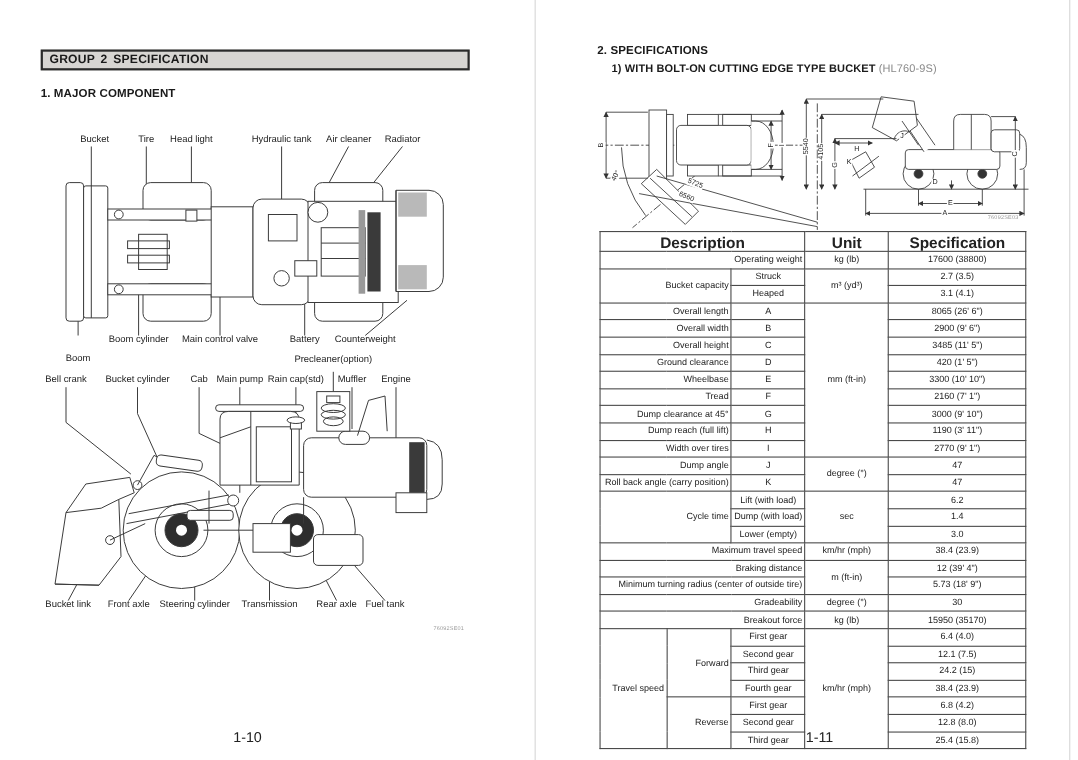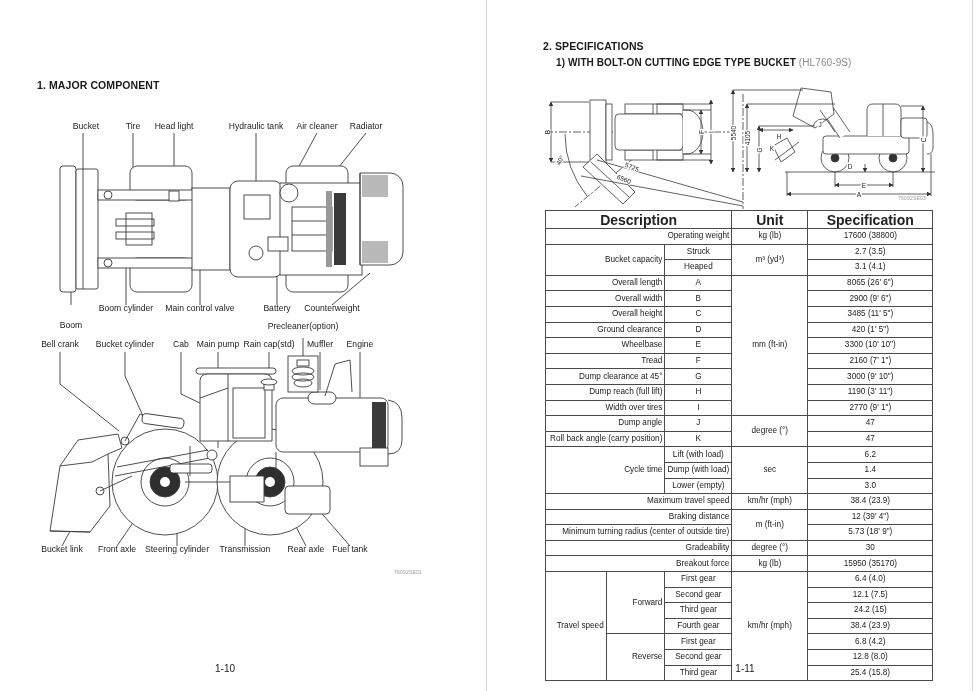--- a/index.html
+++ b/index.html
@@ -7,21 +7,21 @@
   .screen{position:relative;width:980px;height:691px;background:#fff;overflow:hidden;
           font-family:"Liberation Sans","DejaVu Sans",sans-serif;color:#222;}
   .divider{position:absolute;top:0;bottom:0;width:1px;background:#d6d6d6;}
   
   .group-bar{position:absolute;left:37px;top:45px;width:380px;height:15px;background:#d7d5d2;
              border:2px solid #2a2a2a;font-weight:bold;font-size:11px;line-height:15px;
              padding-left:6px;color:#1a1a1a;letter-spacing:.2px;word-spacing:2px;}
   .sec-title{position:absolute;font-weight:bold;font-size:10.5px;color:#1a1a1a;letter-spacing:.1px;text-align:center;}
   .lbl{position:absolute;transform:translateX(-50%);font-size:8.6px;color:#222;white-space:nowrap;}
   .fig-code{position:absolute;font-size:5px;color:#999;letter-spacing:.2px;}
-  .page-num{position:absolute;transform:translateX(-50%);font-size:10px;color:#222;}
+  .page-num{position:absolute;transform:translateX(-50%);font-size:13px;color:#222;}
   svg{position:absolute;}
   
   .sub-model{font-weight:normal;color:#8a8a8a;}
   
   .vdim,.sdim,.ddim,.adim{position:absolute;font-size:6.5px;color:#222;background:#fff;
         white-space:nowrap;padding:0 1px;line-height:7px;}
   .vdim{transform:translate(-50%,-50%) rotate(-90deg);}
   .sdim{transform:translate(-50%,-50%);}
   .ddim{transform:translate(-50%,-50%) rotate(22deg);}
   .adim{transform:translate(-50%,-50%) rotate(-62deg);}
@@ -33,20 +33,21 @@
   table.spec td.l{text-align:right;padding-left:4px;}
   table.spec tr.hd td{height:17px;font-size:14px;font-weight:bold;}
 </style>
 </head>
 <body>
 
 <div class="screen">
   <div class="divider" style="left:486px"></div>
   <div class="divider" style="left:972px"></div>
 
+  <div class="group-bar">GROUP 2 SPECIFICATION</div>
   <div class="sec-title" style="left:37px;top:79px">1. MAJOR COMPONENT</div>
 
   <span class="lbl" style="left:86px;top:121px">Bucket</span>
   <span class="lbl" style="left:133px;top:121px">Tire</span>
   <span class="lbl" style="left:174px;top:121px">Head light</span>
   <span class="lbl" style="left:256px;top:121px">Hydraulic tank</span>
   <span class="lbl" style="left:317px;top:121px">Air cleaner</span>
   <span class="lbl" style="left:366px;top:121px">Radiator</span>
 
   <svg style="left:30px;top:133px" width="430" height="176" viewBox="0 0 430 176">

